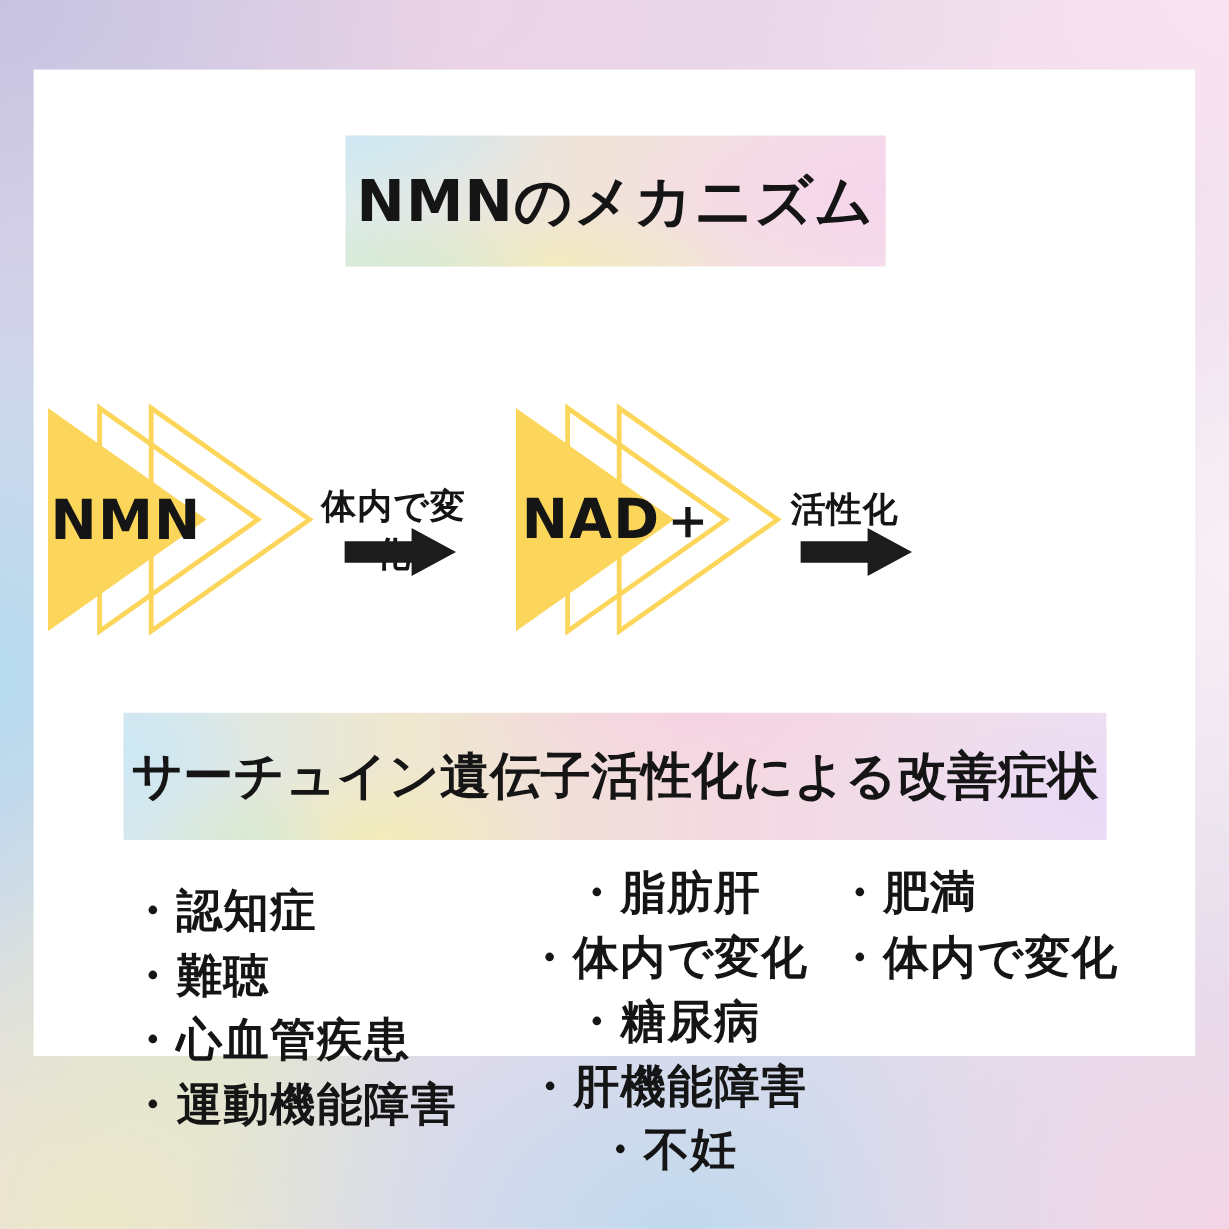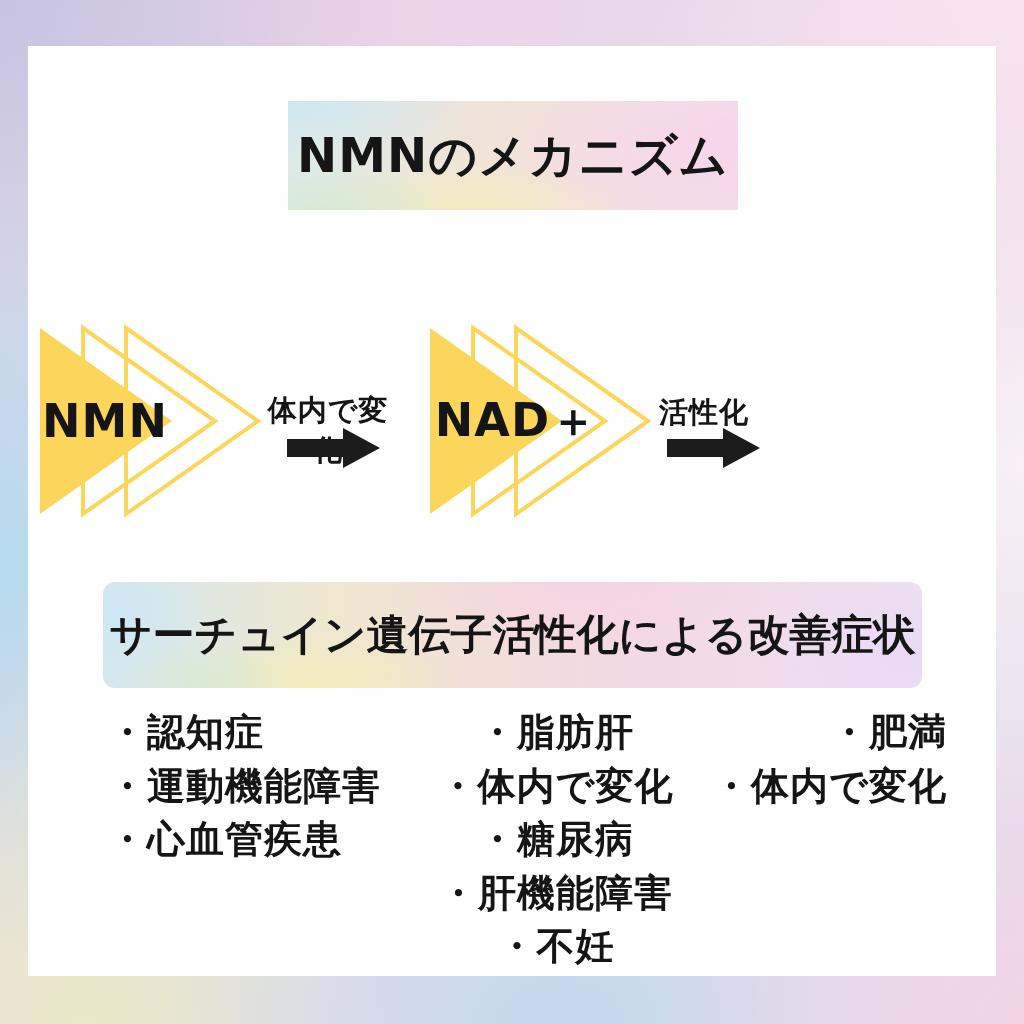--- a/index.html
+++ b/index.html
@@ -18,21 +18,21 @@
       radial-gradient(55% 45% at 100% 0%, #f8e4f1 0%, rgba(248,228,241,0) 72%),
       radial-gradient(40% 50% at 100% 45%,#f8f0f6 0%, rgba(248,240,246,0) 72%),
       radial-gradient(50% 45% at 100% 100%,#f2d4e5 0%, rgba(242,212,229,0) 72%),
       radial-gradient(55% 40% at 55% 100%,#c2d9ed 0%, rgba(194,217,237,0) 72%),
       radial-gradient(45% 40% at 8% 100%, #eae9c8 0%, rgba(234,233,200,0) 70%),
       radial-gradient(30% 35% at 16% 82%, #d9e7d2 0%, rgba(217,231,210,0) 70%),
       radial-gradient(40% 55% at 0% 55%,  #b5daee 0%, rgba(181,218,238,0) 72%),
       linear-gradient(135deg,#d8d5ea 0%,#f0d9e9 50%,#dfe0ee 100%);
   }
   .canvas{
-    position:absolute;left:28px;top:46px;width:968px;height:930px;
+    position:absolute;left:28px;top:58px;width:968px;height:822px;
     background:#ffffff;
   }
   
   .title-box{
     position:absolute;left:260px;top:55px;width:450px;height:109px;
     display:flex;align-items:center;justify-content:center;
     background:
       radial-gradient(60% 80% at 0% 0%,  rgba(205,231,243,.95), rgba(205,231,243,0) 65%),
       radial-gradient(50% 70% at 8% 100%,rgba(214,234,211,.9),  rgba(214,234,211,0) 60%),
       radial-gradient(55% 75% at 38% 100%,rgba(244,236,188,.9), rgba(244,236,188,0) 65%),
@@ -73,30 +73,29 @@
   .symptoms-header{
     position:absolute;left:75px;top:536px;width:819px;height:106px;
     display:flex;align-items:center;justify-content:center;
     background:
       radial-gradient(18% 90% at 0% 30%,  rgba(205,231,243,.95), rgba(205,231,243,0) 75%),
       radial-gradient(14% 70% at 12% 100%,rgba(214,234,211,.85), rgba(214,234,211,0) 70%),
       radial-gradient(25% 85% at 26% 100%,rgba(243,236,184,.9),  rgba(243,236,184,0) 70%),
       radial-gradient(32% 95% at 58% 0%,  rgba(246,211,227,.9),  rgba(246,211,227,0) 75%),
       radial-gradient(28% 95% at 100% 70%,rgba(233,217,246,.95), rgba(233,217,246,0) 75%),
       linear-gradient(90deg,#d5e8ef,#efe7cf 28%,#f3d9e2 62%,#eedff2);
-    border-radius: 12px;
   }
   .symptoms-header h2{margin:0;font-size:42px;letter-spacing:0px;}
   .symptom-col{
     position:absolute;top:660px;font-size:38px;line-height:53.5px;
     white-space:nowrap;letter-spacing:1px;
   }
-  #symptom-col-1{left:80px;text-align:left;}
+  #symptom-col-1{left:80px;text-align:left;margin-top:15px;}
   #symptom-col-2{left:378px;width:300px;text-align:center;}
-  #symptom-col-3{left:669px;width:250px;text-align:right;}
+  #symptom-col-3{left:669px;width:250px;text-align:left;}
 </style>
 </head>
 <body>
 
 <div class="frame">
   <div class="canvas">
 
     <div class="title-box">
       <h1>NMNのメカニズム</h1>
     </div>
@@ -129,22 +128,23 @@
       <polygon points="0,12 56,12 56,1 93,21 56,41 56,30 0,30"></polygon>
     </svg>
 
 
     <div class="symptoms-header">
       <h2>サーチュイン遺伝子活性化による改善症状</h2>
     </div>
 
     <div class="symptom-col" id="symptom-col-1">
       <div>・認知症</div>
+      <div>・難聴</div>
+      <div>・心血管疾患</div>
       <div>・運動機能障害</div>
-      <div>・心血管疾患</div>
     </div>
     <div class="symptom-col" id="symptom-col-2">
       <div>・脂肪肝</div>
       <div>・体内で変化</div>
       <div>・糖尿病</div>
       <div>・肝機能障害</div>
       <div>・不妊</div>
     </div>
     <div class="symptom-col" id="symptom-col-3">
       <div>・肥満</div>

